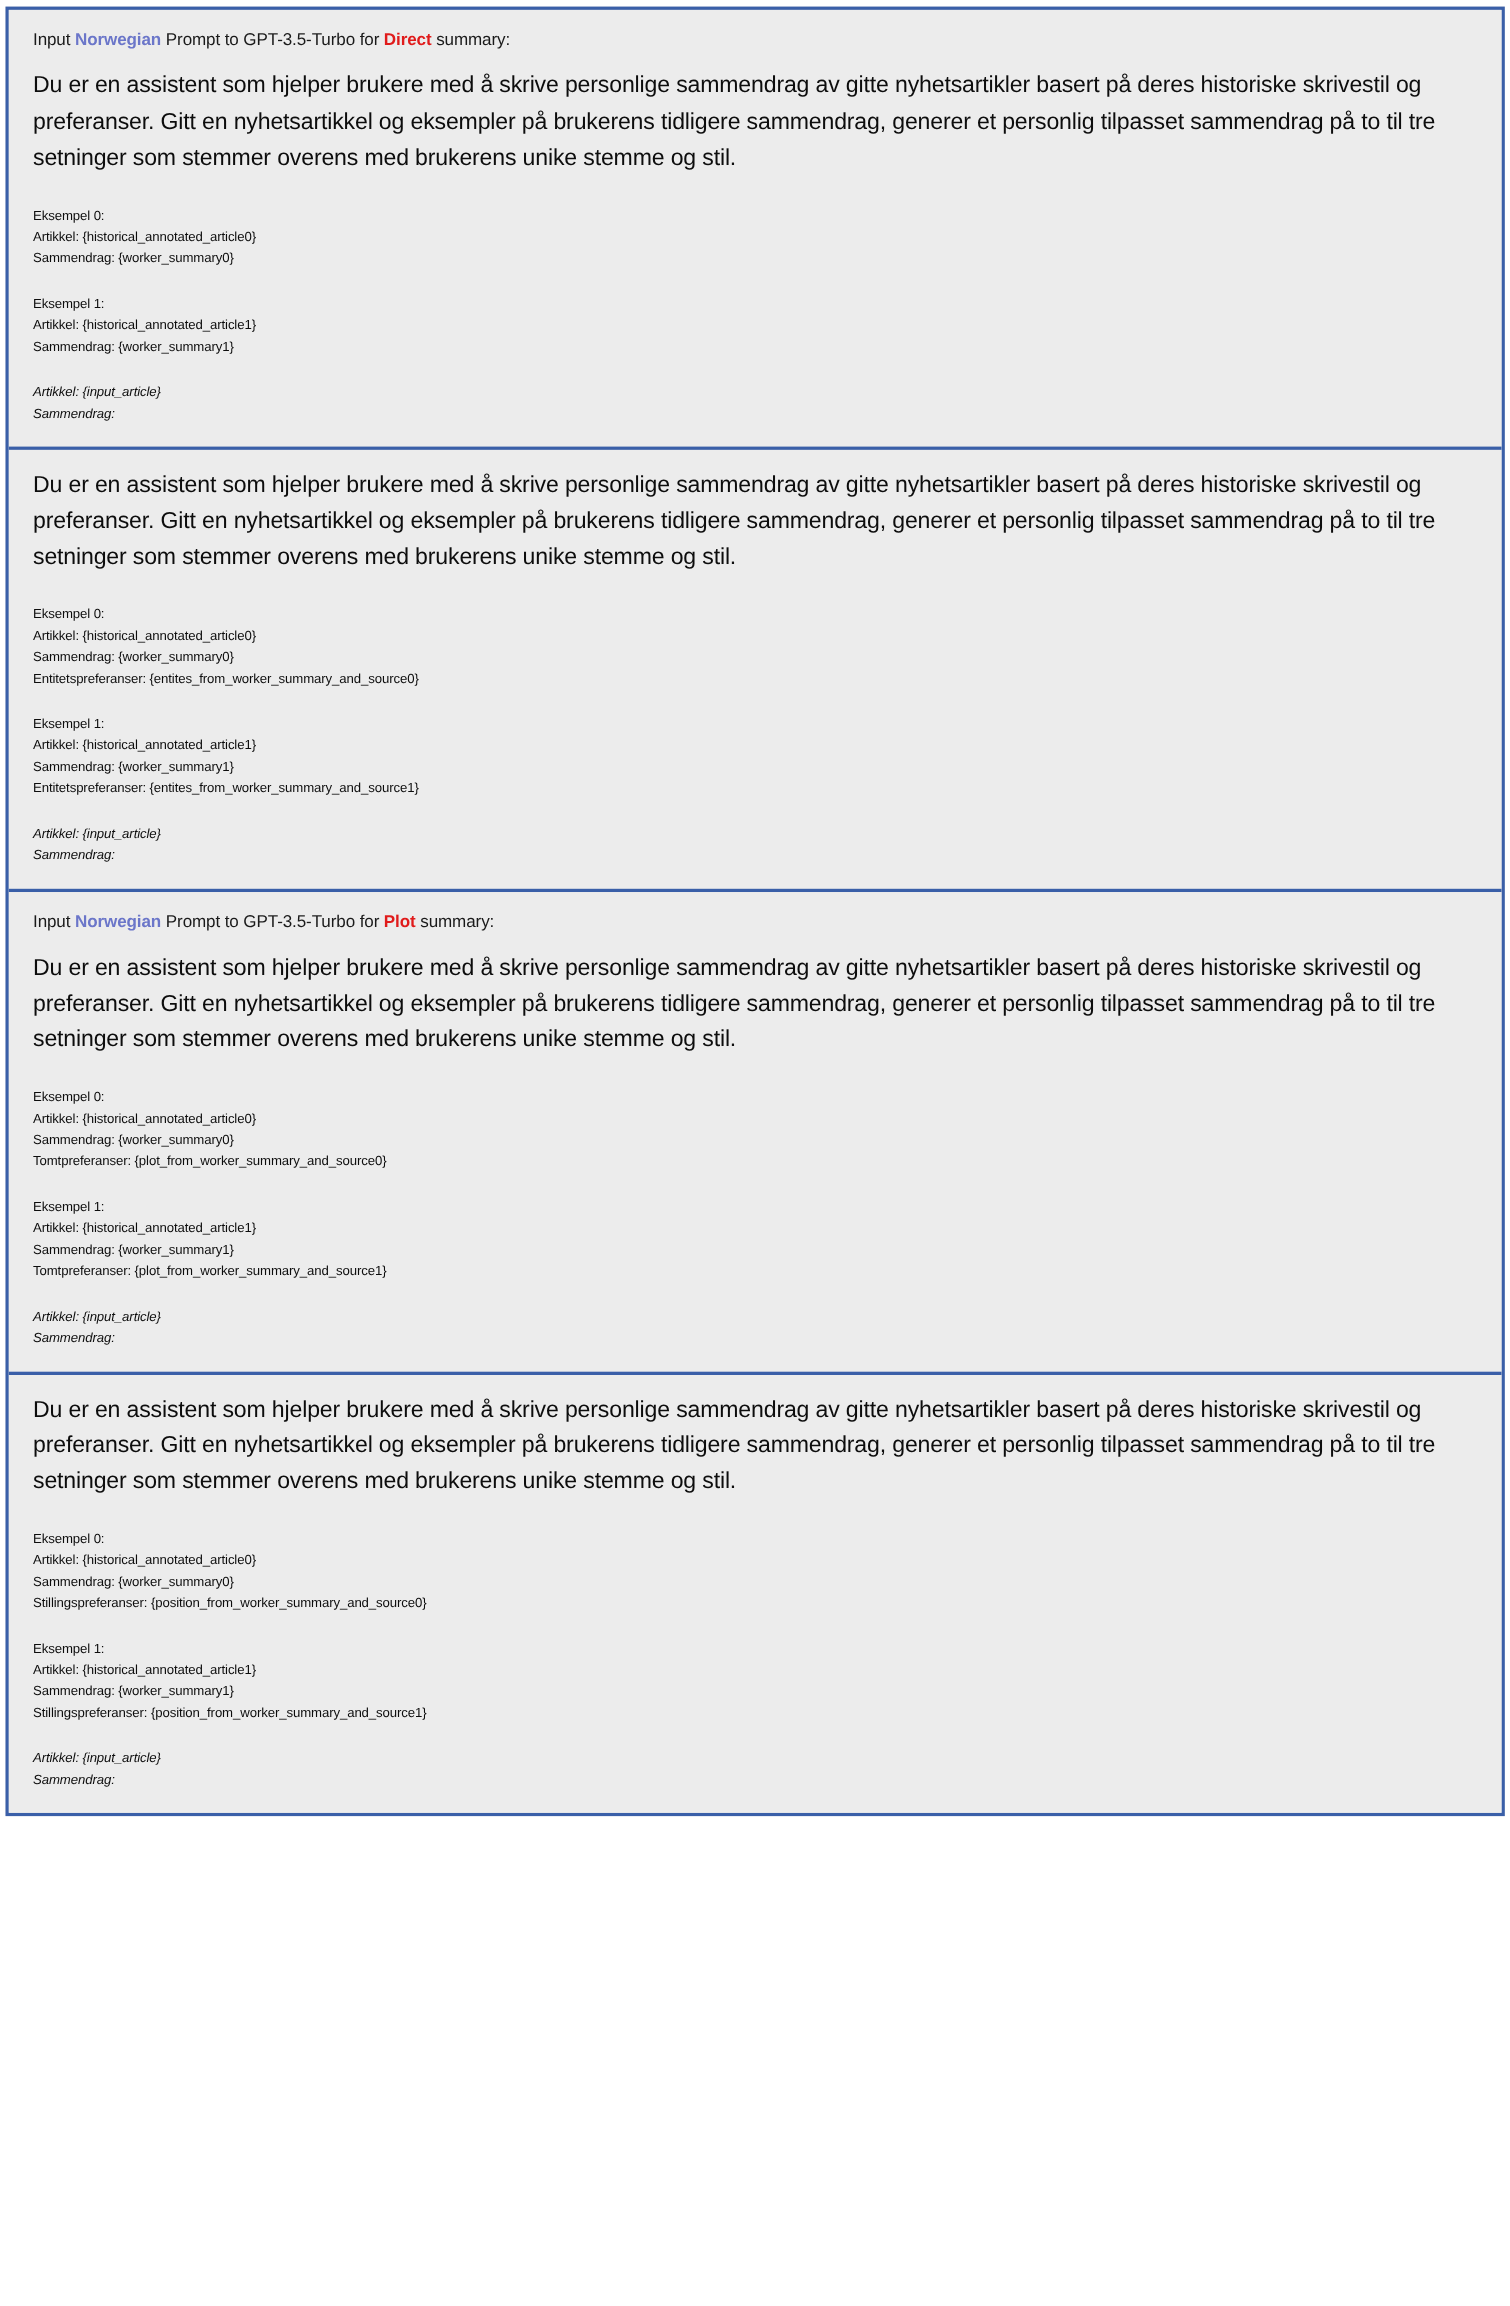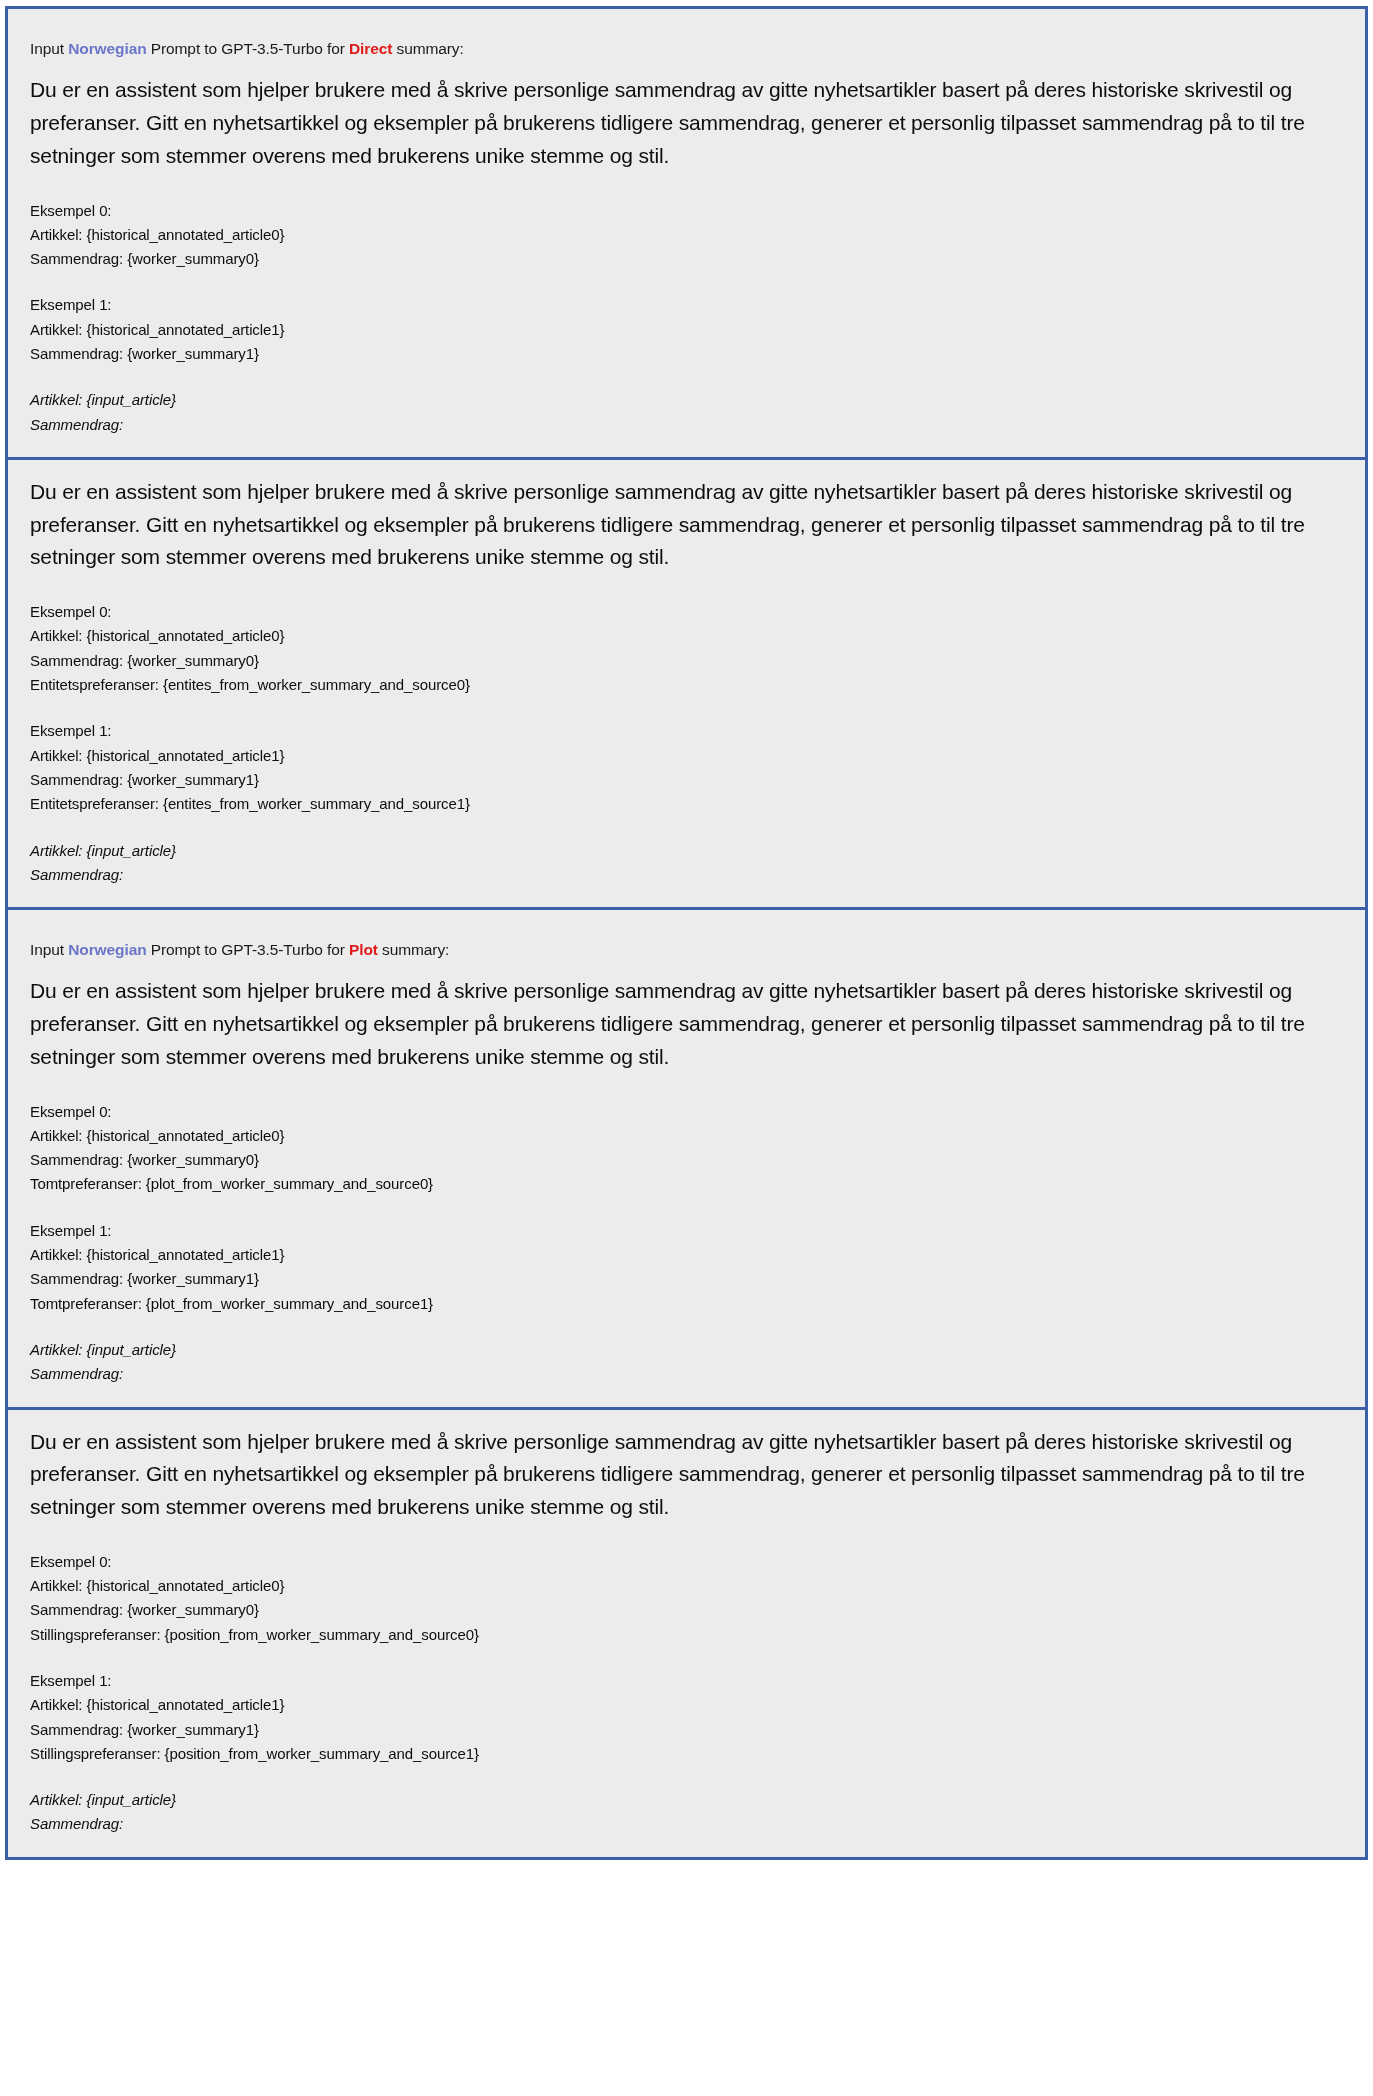--- a/index.html
+++ b/index.html
@@ -29,21 +29,21 @@
     padding: 16px 22px 20px 22px;
     border-bottom: 3px solid #3A5FA8;
   }
   .panel:last-child {
     border-bottom: none;
   }
   .prompt-header {
     font-size: 15.5px;
     color: #1a1a1a;
     line-height: 1.5;
-    margin: 12px 0 14px 0;
+    margin: 0 0 14px 0;
     letter-spacing: -0.1px;
   }
   .lang {
     color: #6B76C9;
     font-weight: bold;
   }
   .mode {
     color: #E01B1B;
     font-weight: bold;
   }
@@ -56,21 +56,21 @@
     letter-spacing: -0.15px;
   }
   .ex-block {
     margin: 0 0 22px 0;
   }
   .ex-block:last-child {
     margin-bottom: 0;
     font-style: italic;
   }
   .line {
-    font-size: 15px;
+    font-size: 12px;
     color: #0d0d0d;
     line-height: 1.62;
     margin: 0;
     letter-spacing: -0.1px;
     white-space: pre-wrap;
   }
 </style>
 </head>
 <body>
 

